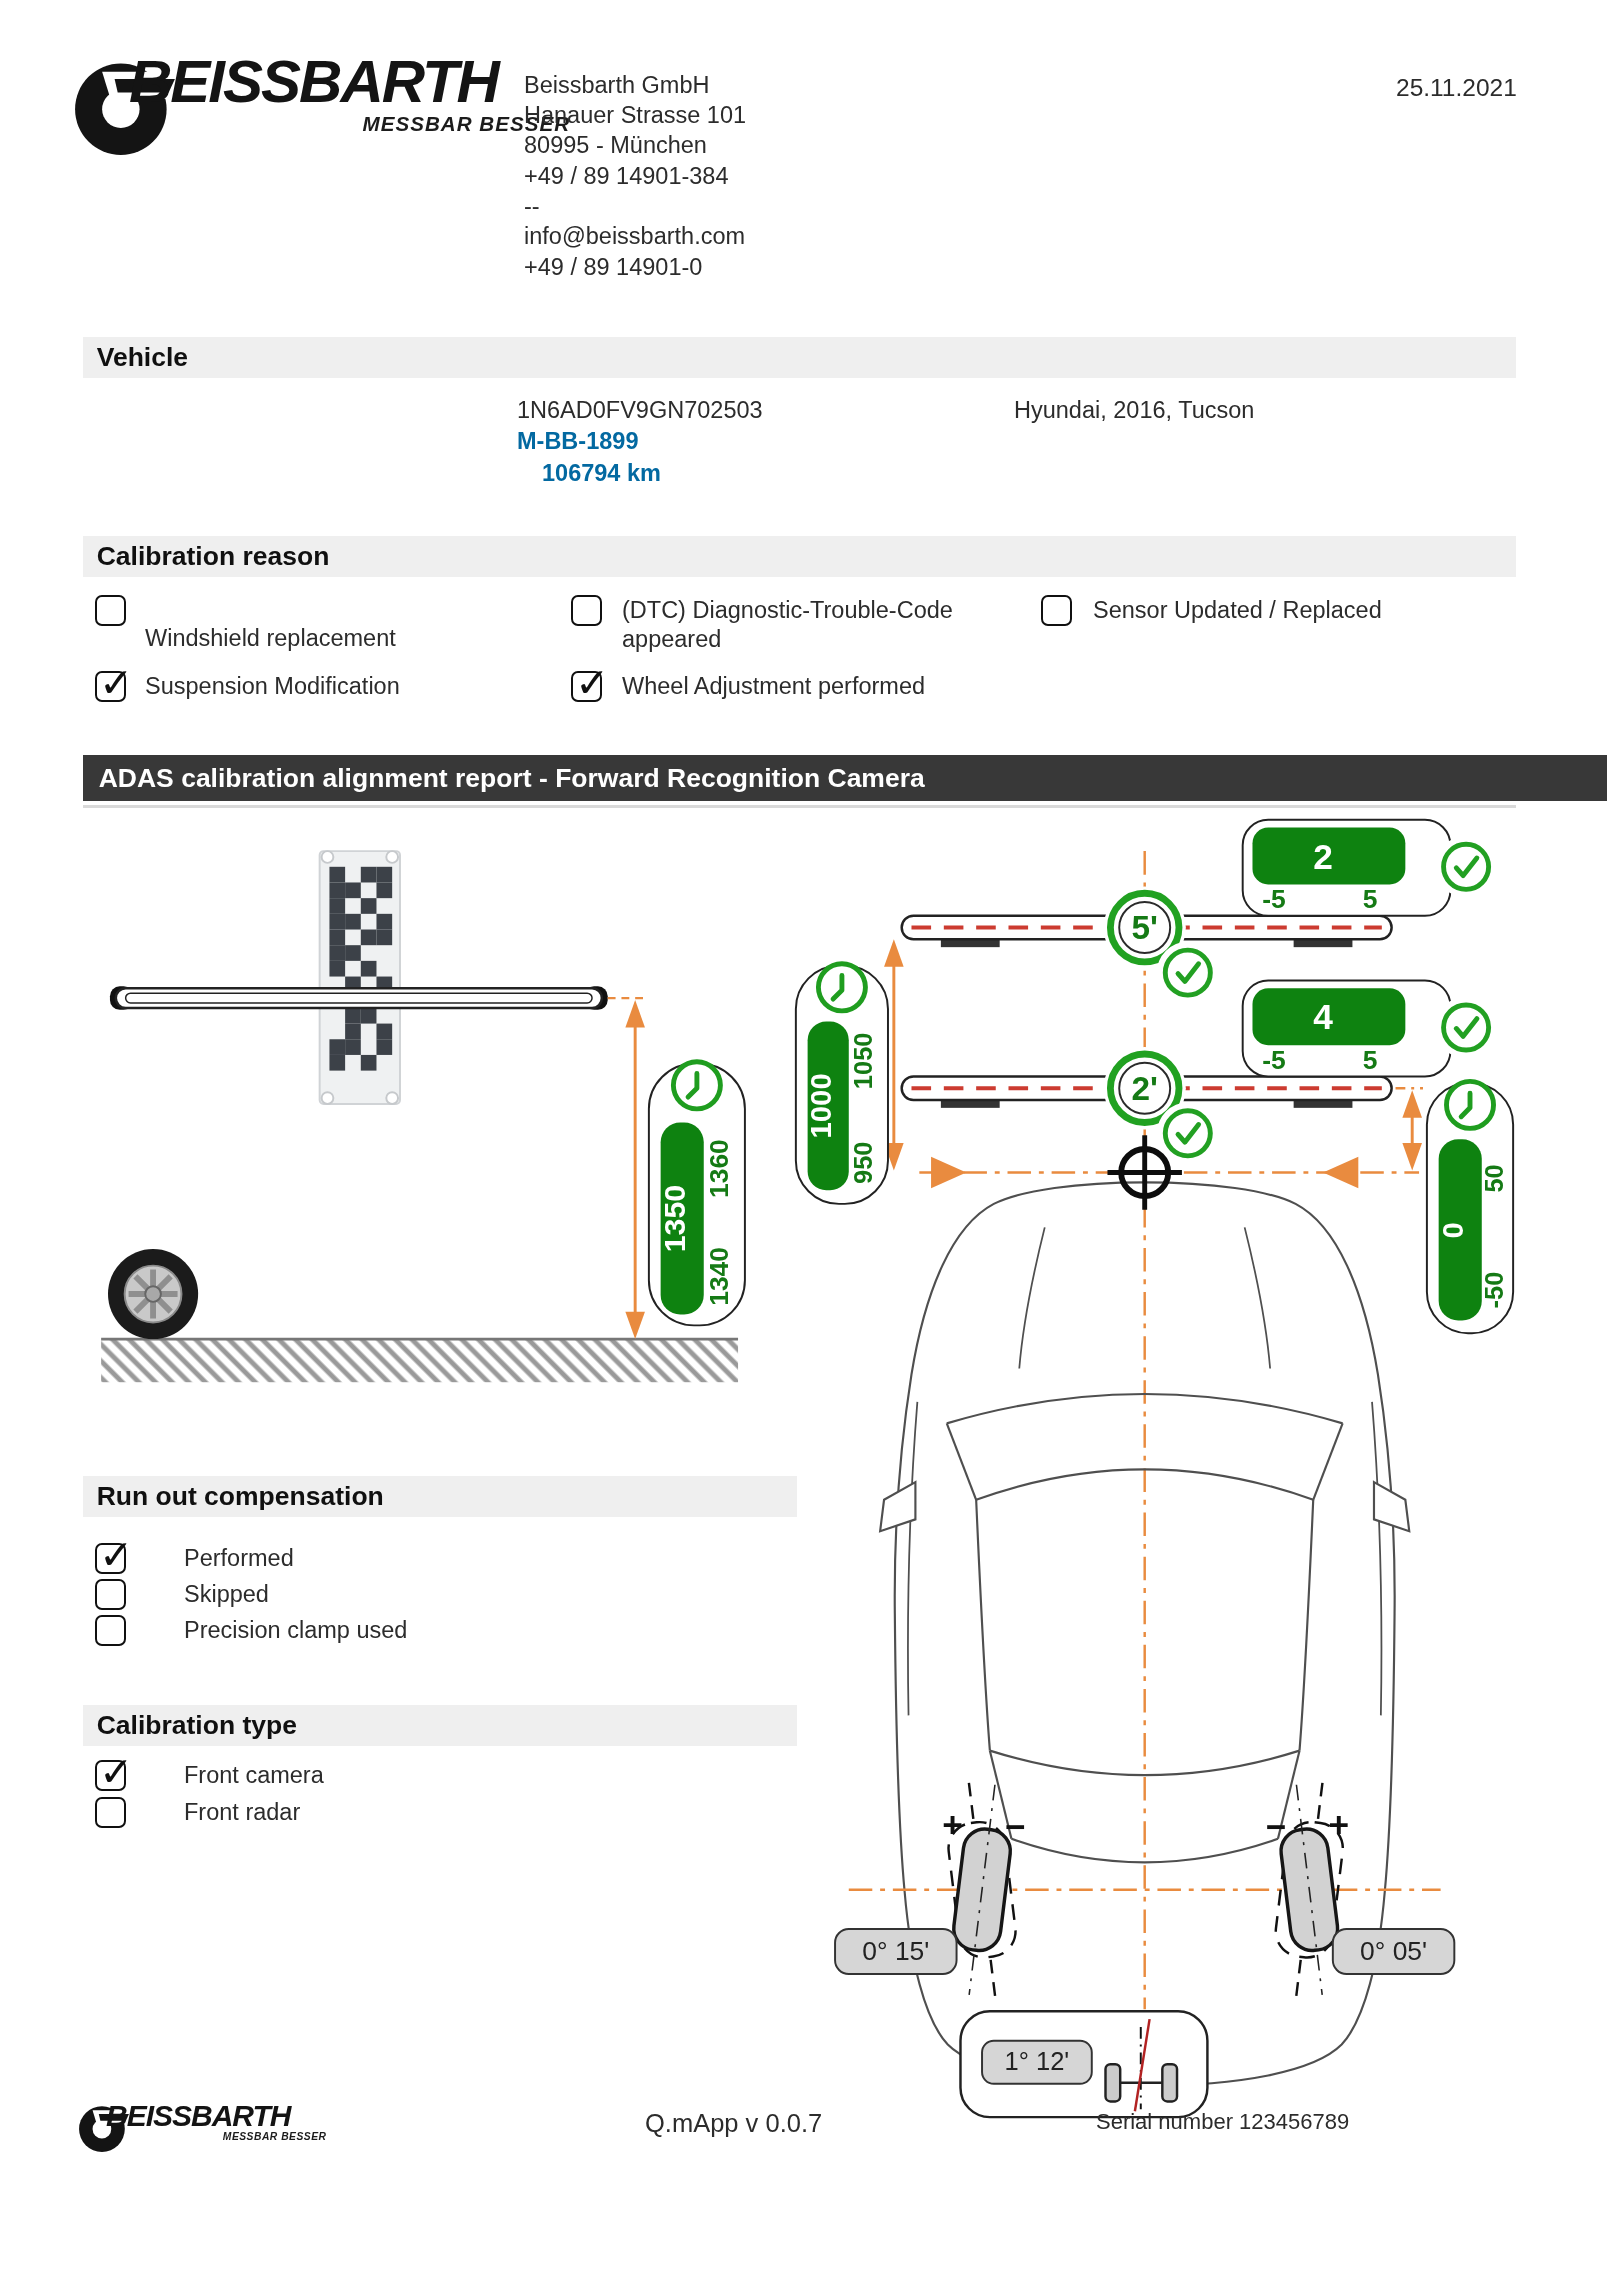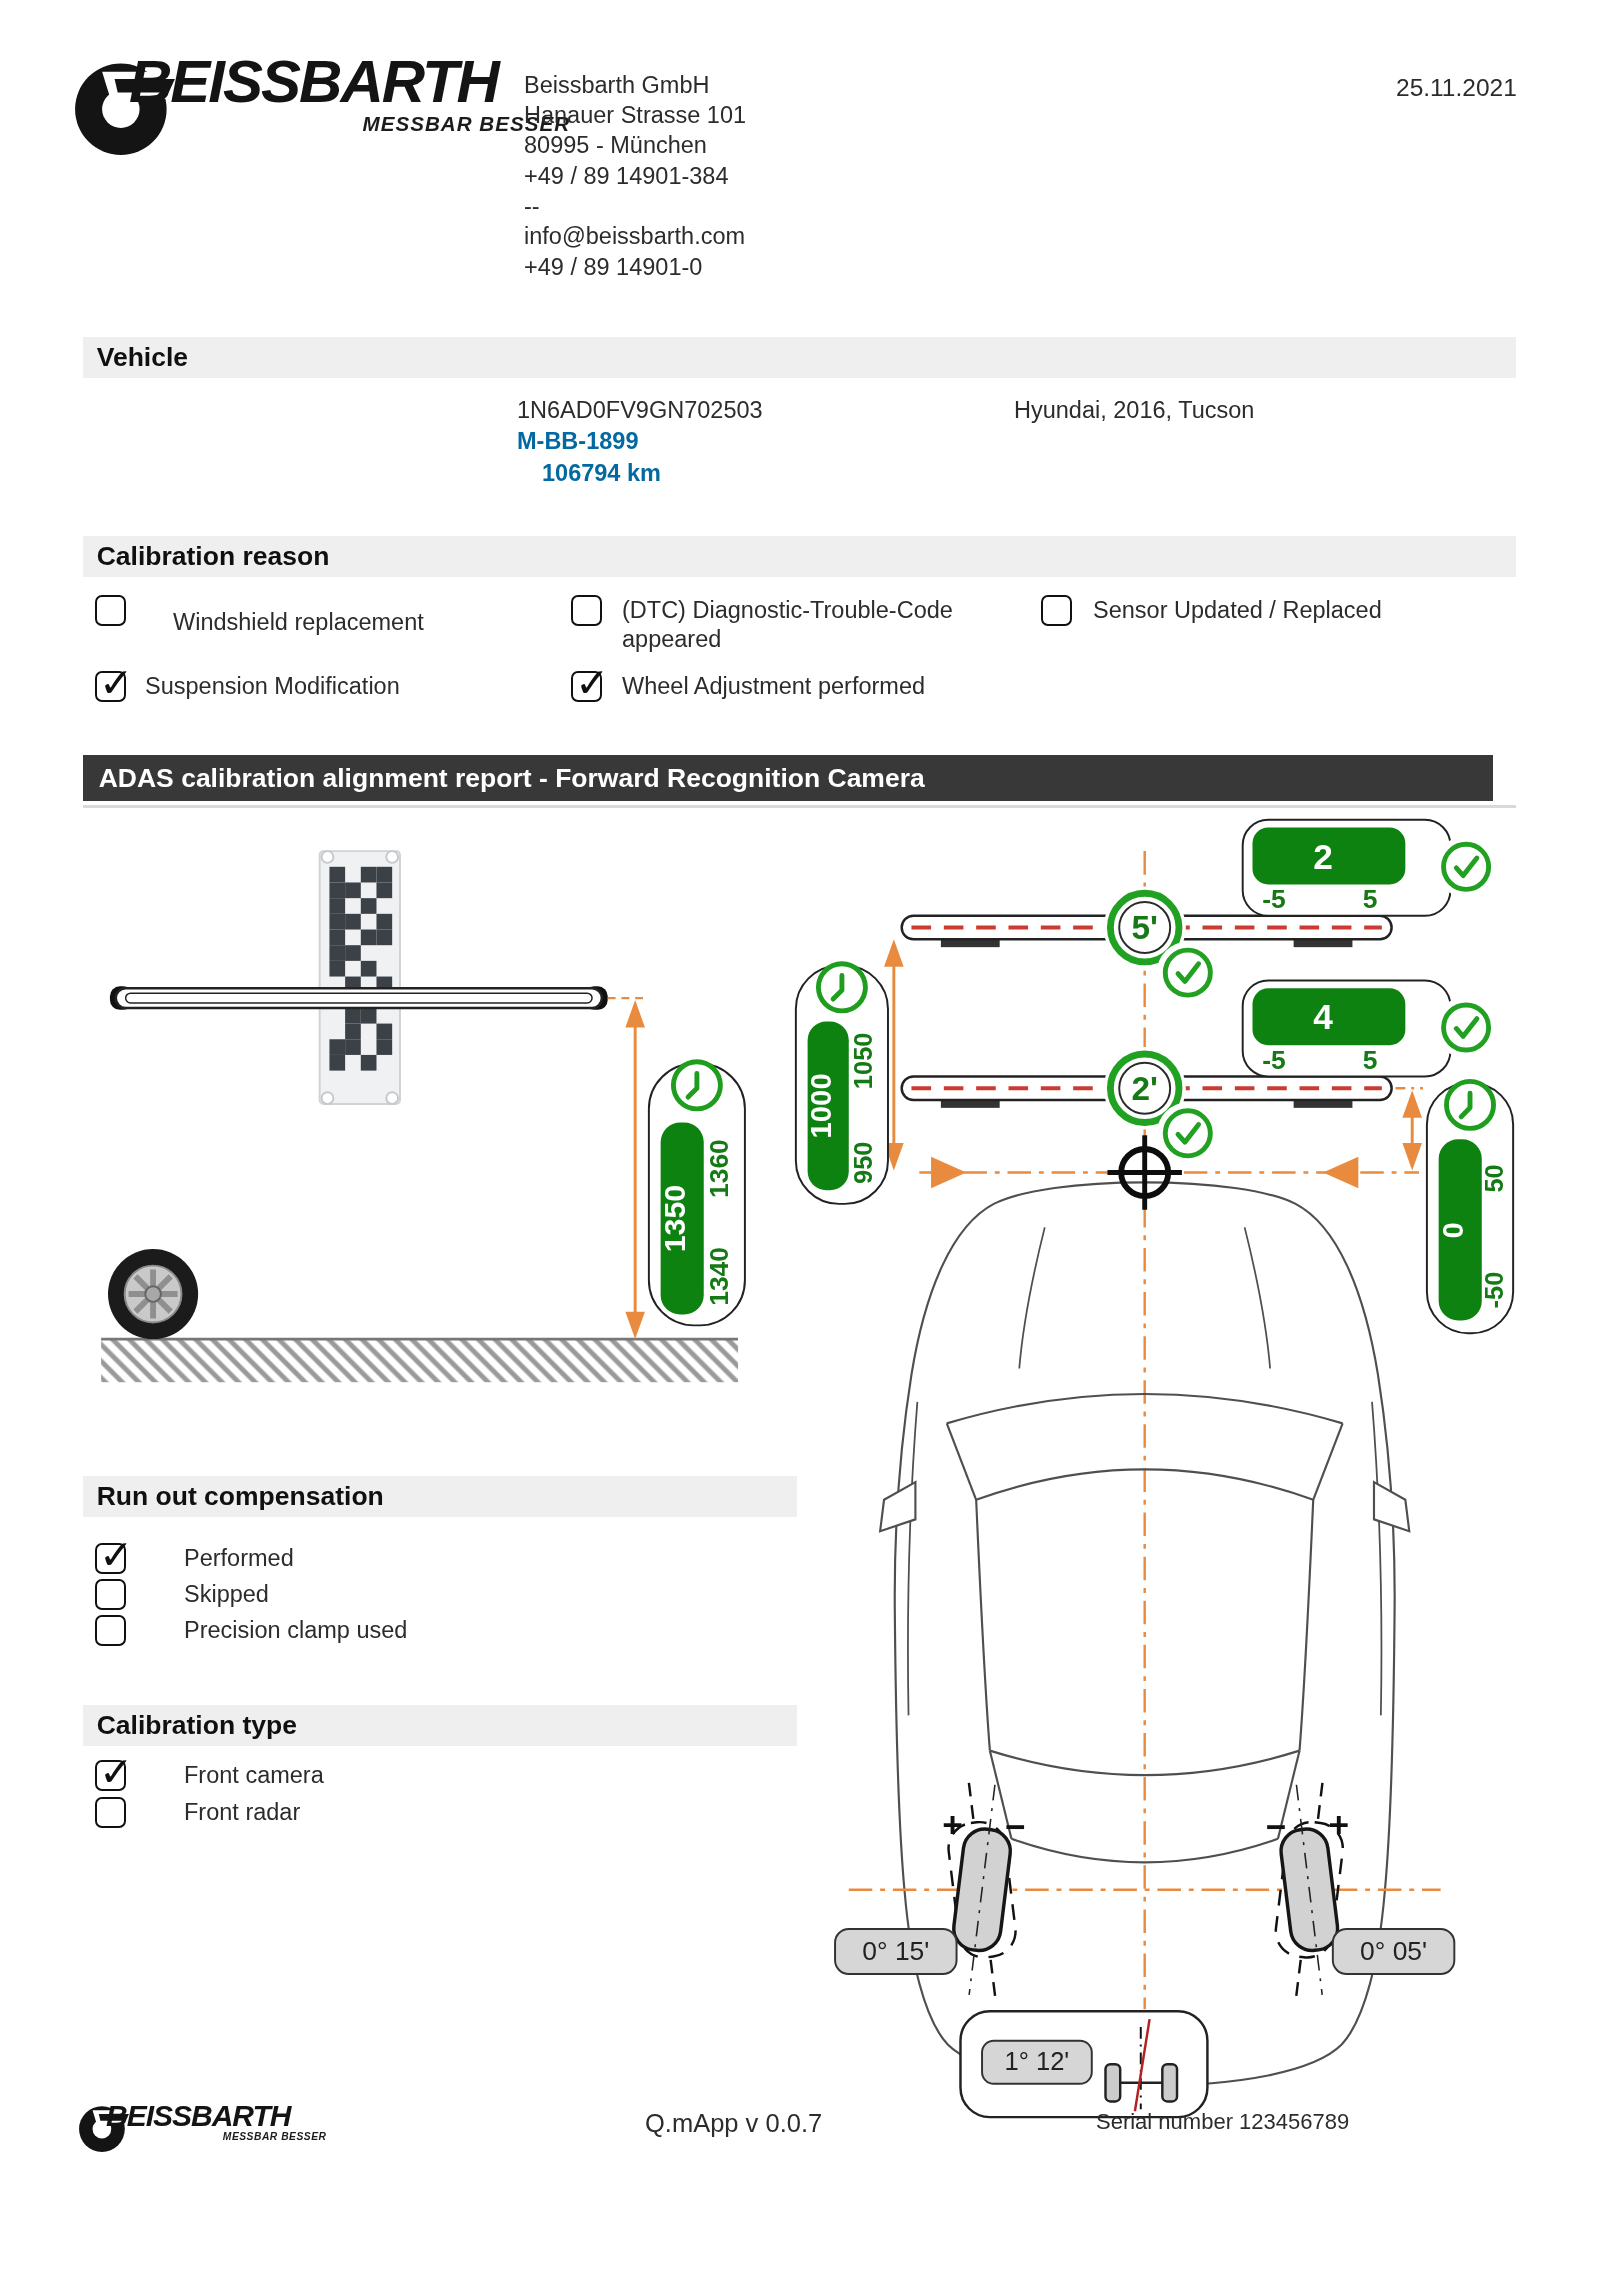--- a/index.html
+++ b/index.html
@@ -53,31 +53,31 @@
   </div>
   <div class="t" style="left:517px;top:396px;">1N6AD0FV9GN702503</div>
   <div class="t b" style="left:517px;top:427px;">M-BB-1899</div>
   <div class="t b" style="left:542px;top:459px;">106794 km</div>
   <div class="t" style="left:1014px;top:396px;">Hyundai, 2016, Tucson</div>
 
   <div class="secbar" style="left:83px;top:536px;width:1433px;">
     <span>Calibration reason</span>
   </div>
   <div class="cb" style="left:95px;top:595px;"></div>
-  <div class="t" style="left:145px;top:608px;margin-left:28px;">Windshield replacement</div>
+  <div class="t" style="left:145px;top:624px;">Windshield replacement</div>
   <div class="cb" style="left:571px;top:595px;"></div>
   <div class="t" style="left:622px;top:596px;width:338px;white-space:normal;">(DTC) Diagnostic-Trouble-Code appeared</div>
   <div class="cb" style="left:1041px;top:595px;"></div>
   <div class="t" style="left:1093px;top:596px;">Sensor Updated / Replaced</div>
   <div class="cb checked" style="left:95px;top:671px;"></div>
   <div class="t" style="left:145px;top:672px;">Suspension Modification</div>
   <div class="cb checked" style="left:571px;top:671px;"></div>
   <div class="t" style="left:622px;top:672px;">Wheel Adjustment performed</div>
 
-  <div class="darkbar" style="left:83px;top:755px;width:1410px;">
+  <div class="darkbar" style="left:83px;top:755px;width:1524px;">
     <span>ADAS calibration alignment report - Forward Recognition Camera</span>
   </div>
   <div class="abs" style="left:83px;top:805px;width:1433px;height:2.9px;background:#d9d9d9;"></div>
 
   <svg class="abs" style="left:59px;top:804px;" width="1509" height="1323" viewBox="60 820 1540 1350">
     <defs>
       <pattern id="hatch" patternUnits="userSpaceOnUse" width="12" height="12" patternTransform="rotate(-45)">
         <rect width="12" height="12" fill="#ffffff"></rect>
         <line x1="3" y1="0" x2="3" y2="12" stroke="#9a9a9a" stroke-width="5"></line>
       </pattern>

